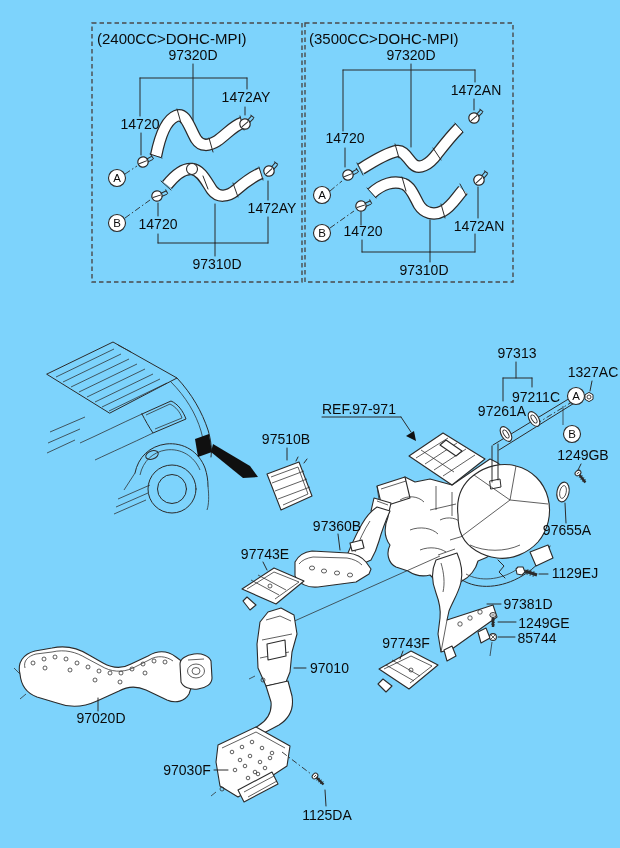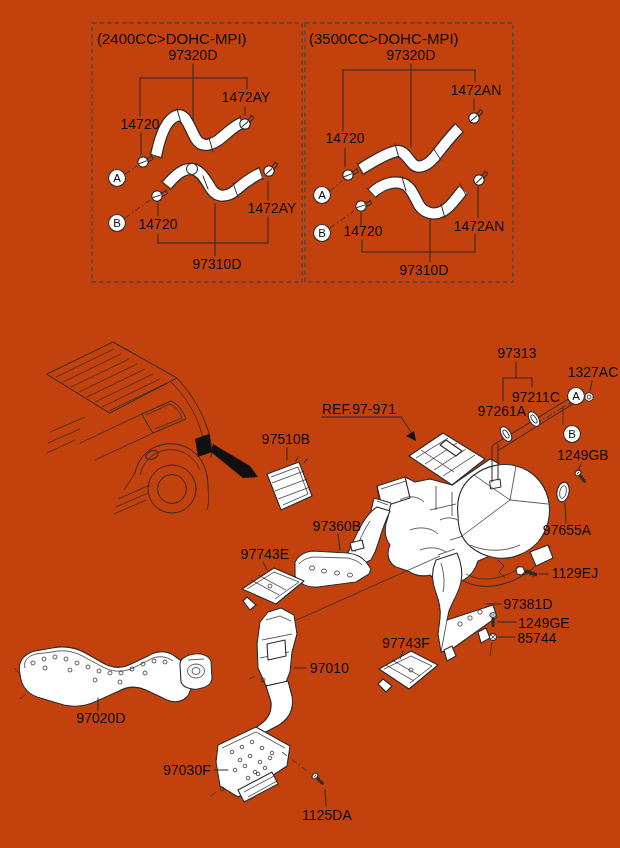--- a/index.html
+++ b/index.html
@@ -1,17 +1,17 @@
 <!DOCTYPE html>
 <html><head>
 <meta charset="utf-8">
 <style>
   html,body{margin:0;padding:0;background:#ffffff;}
   body{font-family:"Liberation Sans", sans-serif;}
-  #stage{width:620px;height:848px;position:relative;background:#c2410c;}
+  #stage{width:620px;height:848px;position:relative;background:#7dd3fc;}
   svg{display:block;}
   .o{fill:#ffffff;stroke:#2b2b2b;stroke-width:1.1;stroke-linejoin:round;}
   .l{fill:none;stroke:#2b2b2b;stroke-width:1;stroke-linejoin:round;stroke-linecap:round;}
   .t{fill:none;stroke:#2b2b2b;stroke-width:0.75;}
   .dd{fill:none;stroke:#2b2b2b;stroke-width:0.9;stroke-dasharray:6 2.5 1.5 2.5;}
   .ho{fill:none;stroke:#2b2b2b;stroke-width:12.5;stroke-linecap:butt;}
   .hi{fill:none;stroke:#ffffff;stroke-width:10;stroke-linecap:butt;}
   .blk{fill:#101010;stroke:none;}
   .lbl{font-family:"Liberation Sans", sans-serif;font-size:14px;fill:#0b0b0b;}
   .ttl{font-family:"Liberation Sans", sans-serif;font-size:15px;fill:#0b0b0b;}

